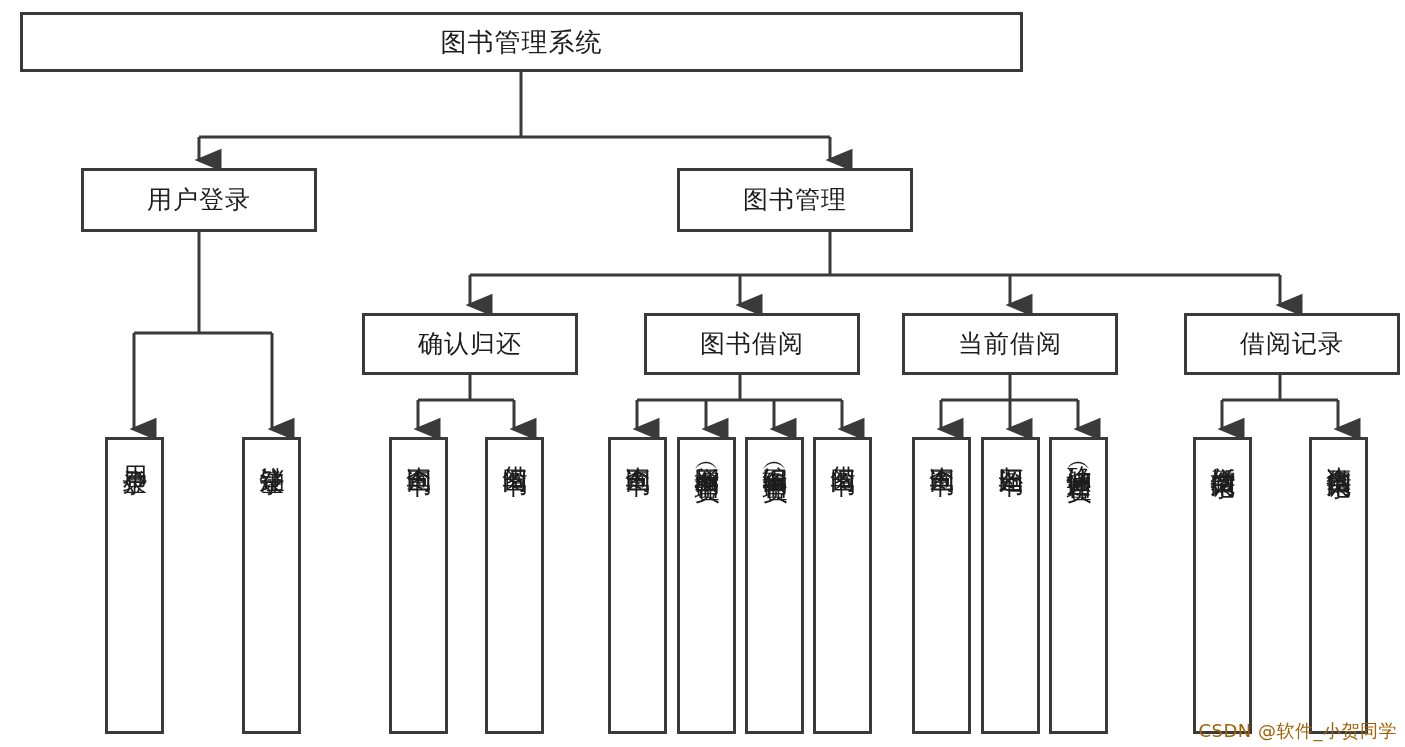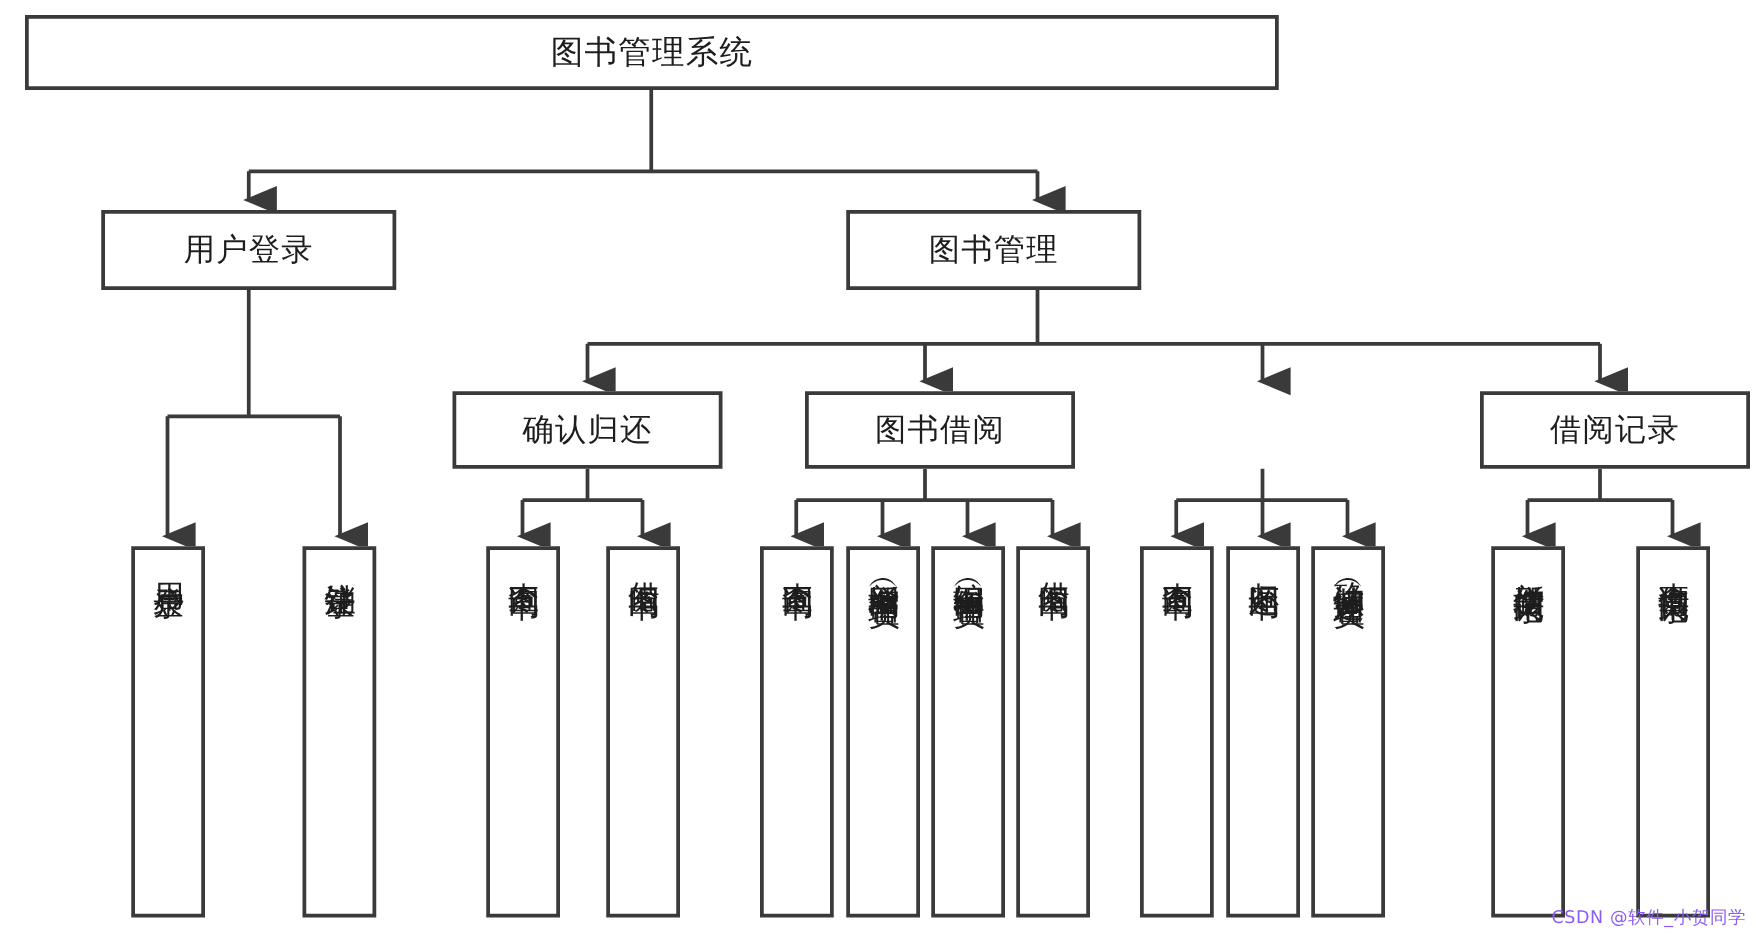--- a/index.html
+++ b/index.html
@@ -60,22 +60,22 @@
     display: block;
     white-space: nowrap;
   }
   .node.vert.tall .vlabel {
     padding-top: 0px;
   }
   .watermark {
     position: absolute;
     right: 8px;
     bottom: 4px;
-    font-size: 14px;
-    color: #8b5cf6;
+    font-size: 18px;
+    color: #a16207;
     letter-spacing: 0.5px;
     white-space: nowrap;
   }
 </style>
 </head>
 <body>
 
 <div id="canvas">
 
   <svg class="wires" viewBox="0 0 1405 747" xmlns="http://www.w3.org/2000/svg">
@@ -140,20 +140,23 @@
   <div class="node horiz" style="left:677px; top:168px; width:236px; height:64px;">
     <span>图书管理</span>
   </div>
 
   <div class="node horiz" style="left:362px; top:313px; width:216px; height:62px;">
     <span>确认归还</span>
   </div>
   <div class="node horiz" style="left:632px; top:313px; width:216px; height:62px;margin-left:12px;">
     <span>图书借阅</span>
   </div>
+  <div class="node horiz" style="left:902px; top:313px; width:216px; height:62px;">
+    <span>当前借阅</span>
+  </div>
   <div class="node horiz" style="left:1172px; top:313px; width:216px; height:62px;margin-left:12px;">
     <span>借阅记录</span>
   </div>
 
   <div class="node vert" style="left:105px; top:437px; width:59px; height:297px;">
     <span class="vlabel">用户登录</span>
   </div>
   <div class="node vert" style="left:242px; top:437px; width:59px; height:297px;">
     <span class="vlabel">注销登录</span>
   </div>

